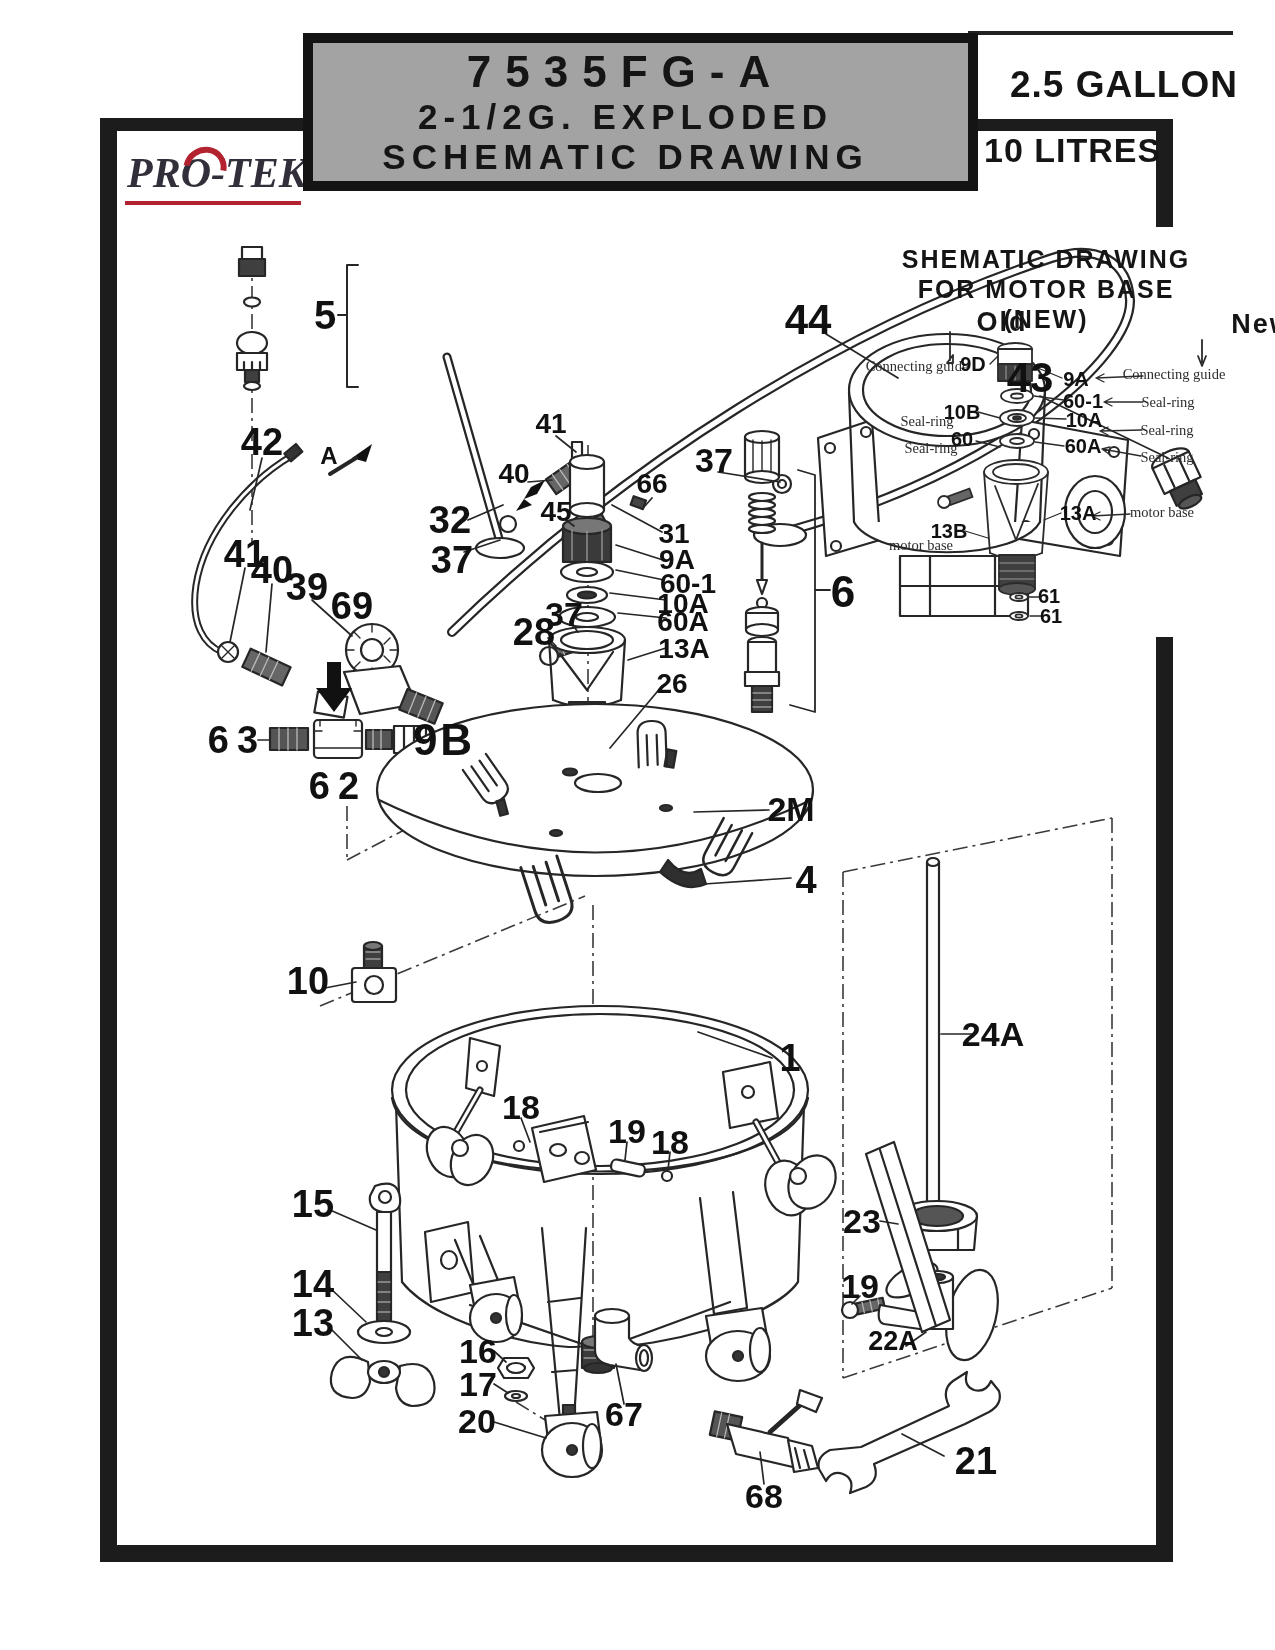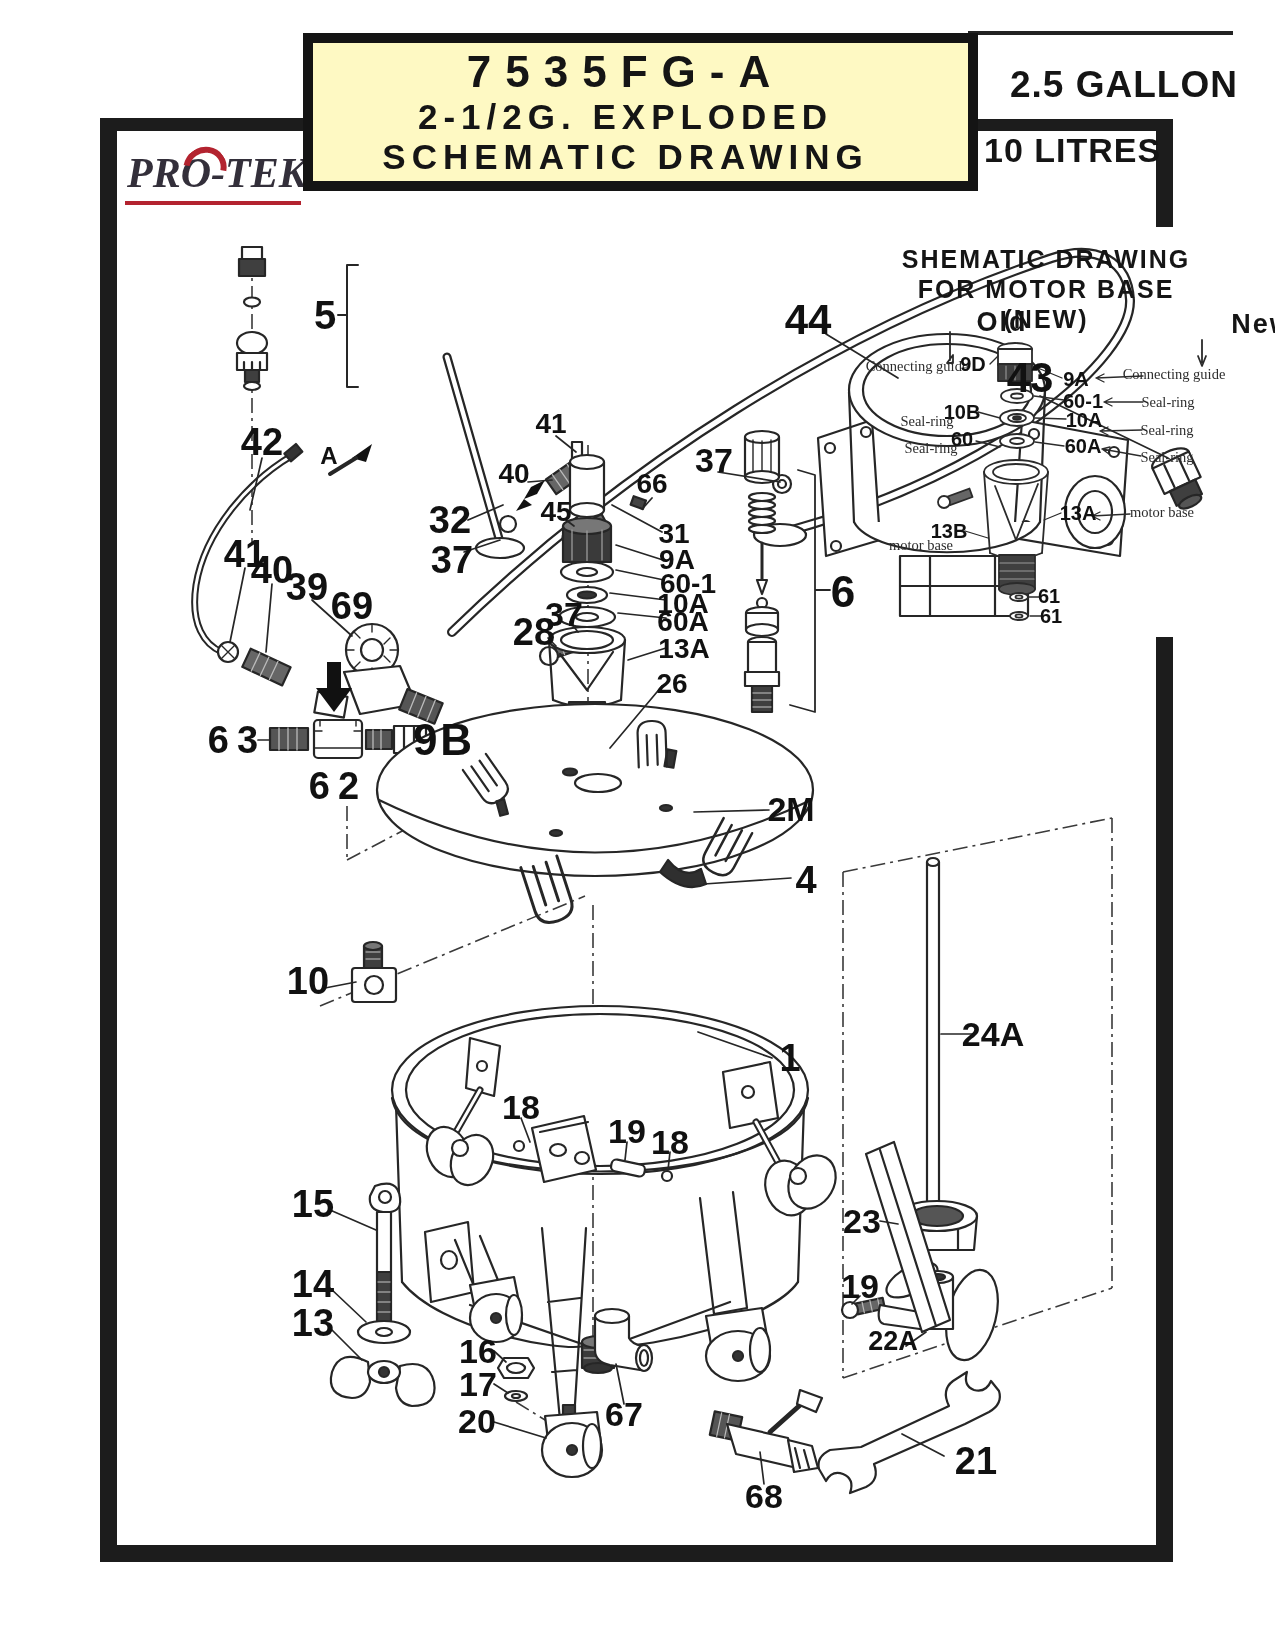--- a/index.html
+++ b/index.html
@@ -1,21 +1,21 @@
 <!DOCTYPE html>
 <html><head>
 <meta charset="utf-8">
 <style>
   html,body{margin:0;padding:0;background:#fff;}
   .page{position:relative;width:1275px;height:1650px;background:#fff;overflow:hidden;
         font-family:"Liberation Sans",sans-serif;color:#151515;}
   .bar{position:absolute;background:#1c1c1c;z-index:2;}
   .thin{position:absolute;background:#222;z-index:2;}
   .title-box{position:absolute;left:303px;top:33px;width:625px;height:138px;border:10px solid #141414;
-             background:#fef9c3;z-index:4;display:flex;flex-direction:column;justify-content:center;
+             background:#a3a3a3;z-index:4;display:flex;flex-direction:column;justify-content:center;
              align-items:center;padding-right:30px;}
   .title-line1{font-weight:700;font-size:44px;letter-spacing:14px;}
   .title-line2,.title-line3{font-weight:700;font-size:35px;letter-spacing:6px;}
   .logo-box{position:absolute;left:117px;top:131px;width:192px;height:88px;background:#fff;z-index:3;}
   .logo-text{position:absolute;left:10px;top:18px;font-family:"Liberation Serif",serif;
              font-style:italic;font-weight:700;font-size:42px;letter-spacing:0px;color:#332f3a;}
   .logo-arc{position:absolute;left:66px;top:16px;width:32px;height:30px;border:6px solid transparent;
             border-top-color:#b3232f;border-right-color:#b3232f;border-radius:50%;
             transform:rotate(-35deg);z-index:4;}
   .logo-underline{position:absolute;left:8px;top:70px;width:176px;height:4px;background:#b3232f;}

